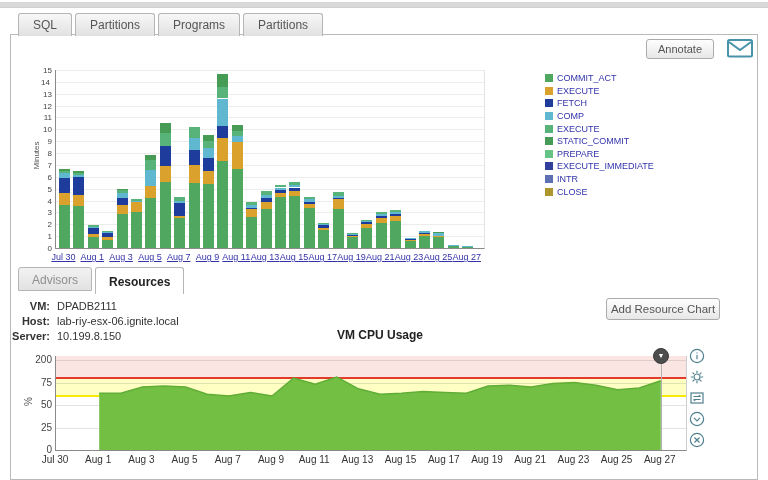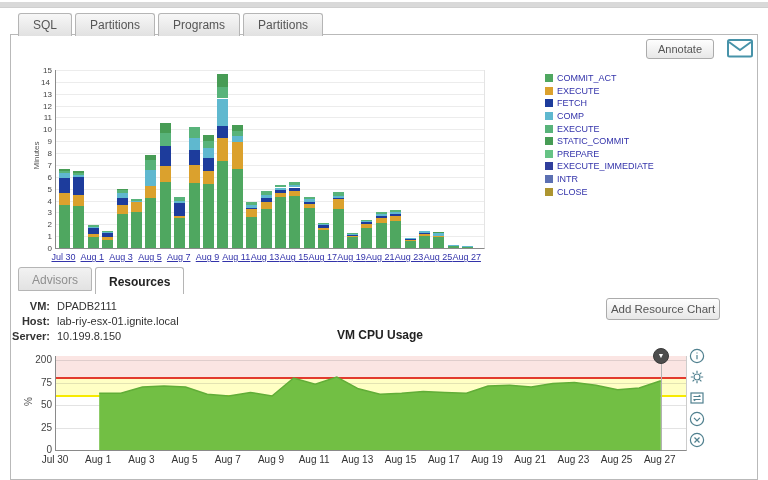--- a/index.html
+++ b/index.html
@@ -287,21 +287,21 @@
   <div class="abs hdiv"></div>
 
   <div class="abs subtabbar" id="subtabbar">
       <div class="subtab">Advisors</div>
       <div class="subtab active">Resources</div>
     </div>
   <div id="infoBlock">
       <div class="info-label" style="top: 300px;">VM:</div>
       <div class="info-value" style="top: 300px;">DPADB2111</div>
       <div class="info-label" style="top: 315px;">Host:</div>
-      <div class="info-value" style="top: 315px;">lab-riy-esx-01.ignite.local</div>
+      <div class="info-value" style="top: 315px;">lab-riy-esx-06.ignite.local</div>
       <div class="info-label" style="top: 330px;">Server:</div>
       <div class="info-value" style="top: 330px;">10.199.8.150</div>
     </div>
   <div class="abs cpu-title">VM CPU Usage</div>
 
   <div class="abs btn addres">Add Resource Chart</div>
   <div class="abs cpu-plot" id="cpuPlot">
       <div class="band" style="top: 0px; height: 22px; background: rgb(251, 229, 227);"></div>
       <div class="band" style="top: 22px; height: 18px; background: rgb(255, 255, 196);"></div>
       <div class="cpu-grid" style="top: 71.5px;"></div>

